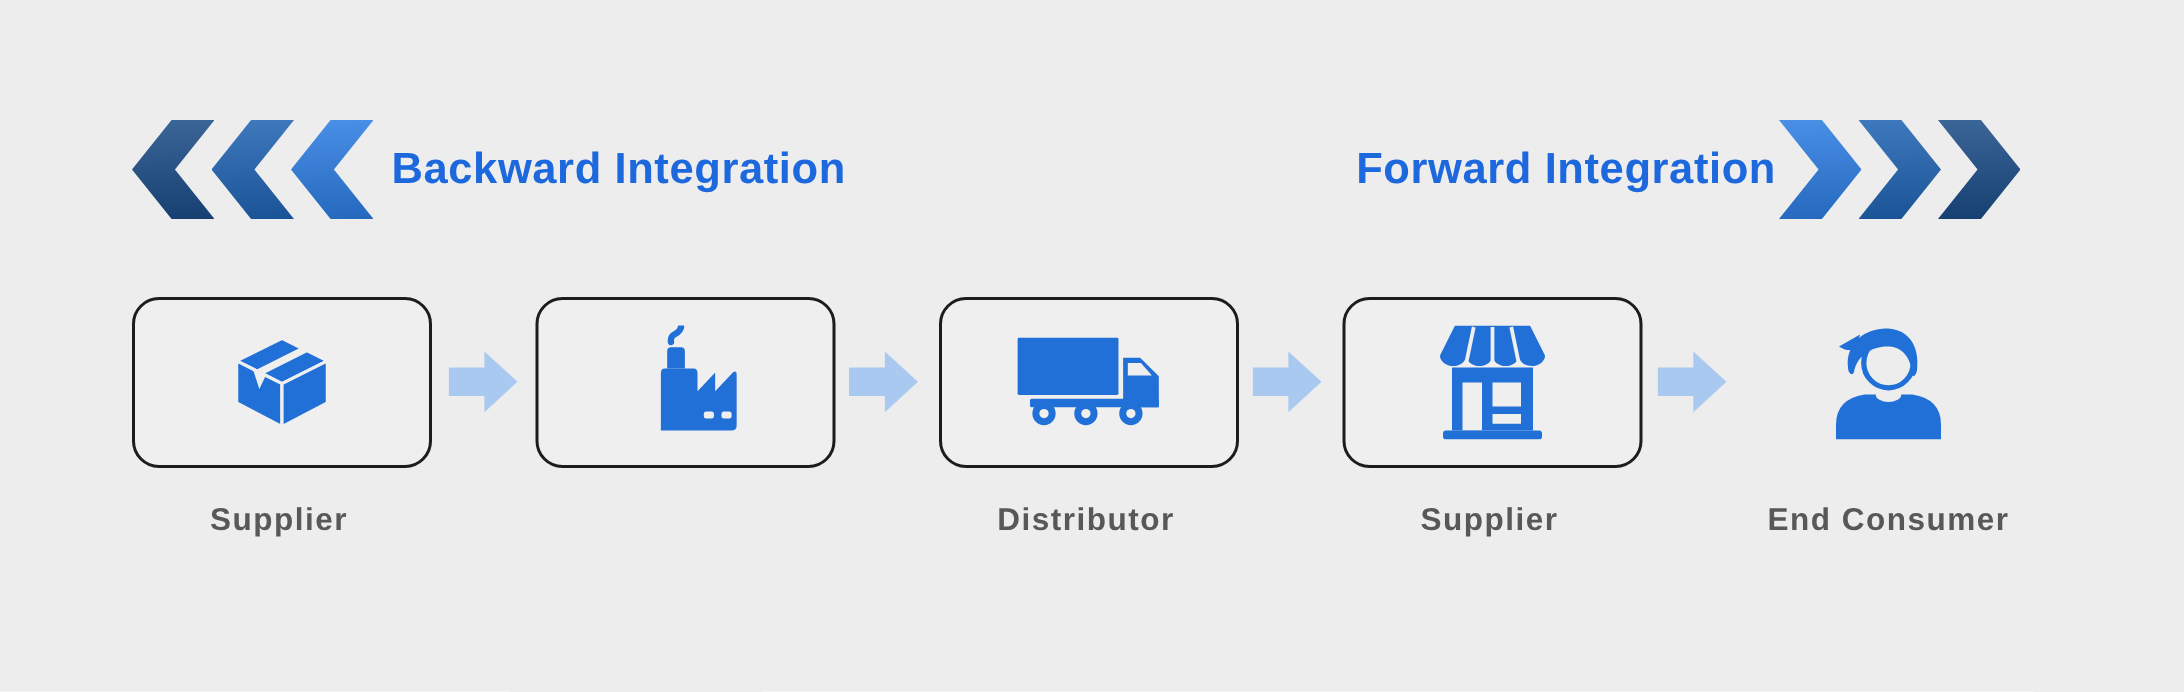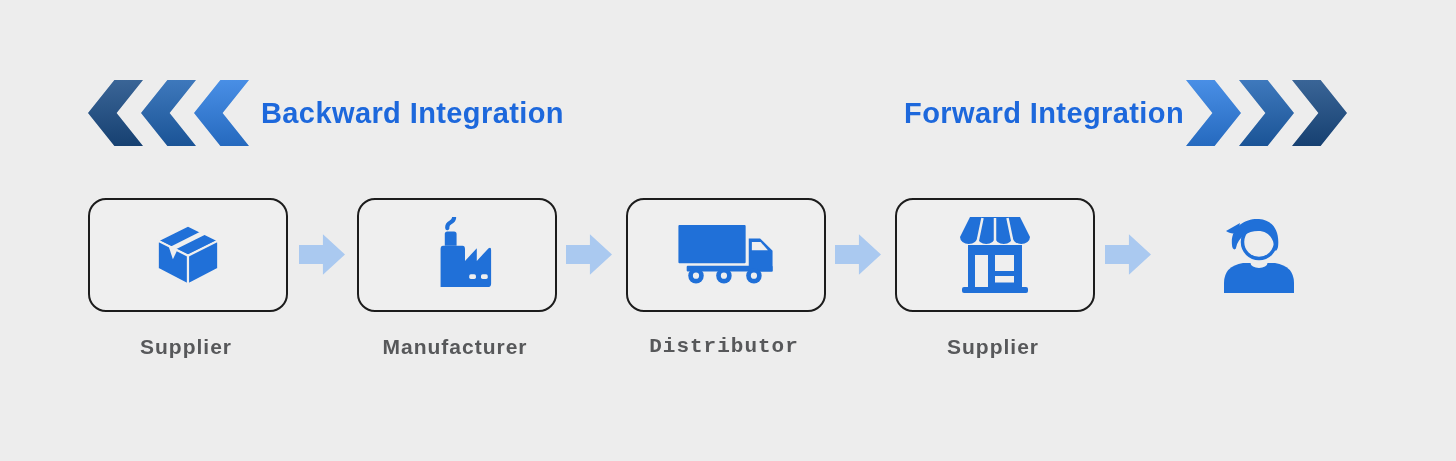--- a/index.html
+++ b/index.html
@@ -139,17 +139,17 @@
     <svg class="stage-icon" width="74" height="78" viewBox="0 0 74 78">
       <path fill="currentColor" d="M2,78 L2,68 Q2,51 21,48 L53,48 Q72,51 72,68 L72,78 Z"></path>
       <ellipse cx="37" cy="48" rx="8.5" ry="5" fill="#ededed"></ellipse>
       <circle cx="37" cy="27" r="16.5" fill="#ededed" stroke="currentColor" stroke-width="3.5"></circle>
       <path fill="currentColor" d="M10,30 C8,12 24,3 37,4 C50,5 58,15 56,32 C55,36 53,37 53,34 C51,21 45,16 36,16 C26,16 16,22 14,33 C13,36 10,34 10,30 Z"></path>
       <path fill="currentColor" d="M18,8 L4,16 C8,19 13,19 16,17 Z"></path>
     </svg>
   </div>
 
   <div class="stage-label" style="left:186px;">Supplier</div>
-  <div class="stage-label" style="left:455px;">Manufacturer</div>
-  <div class="stage-label" style="left:724px;font-family:Liberation Mono, monospace;">Distributor</div>
+  <div class="stage-label" style="left:724px;">Distributor</div>
   <div class="stage-label" style="left:993px;">Supplier</div>
+  <div class="stage-label" style="left:1259px;">End Consumer</div>
 
 </div>
 
 </body></html>

